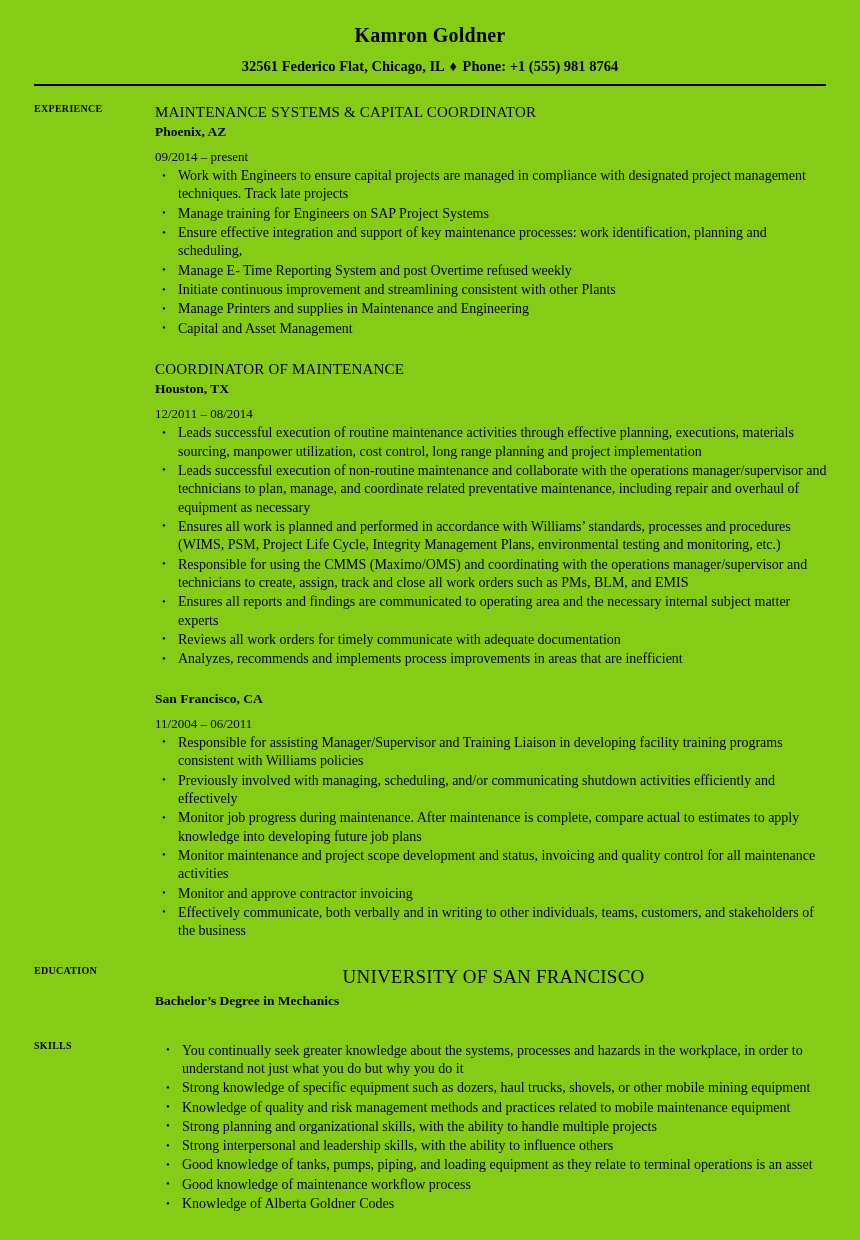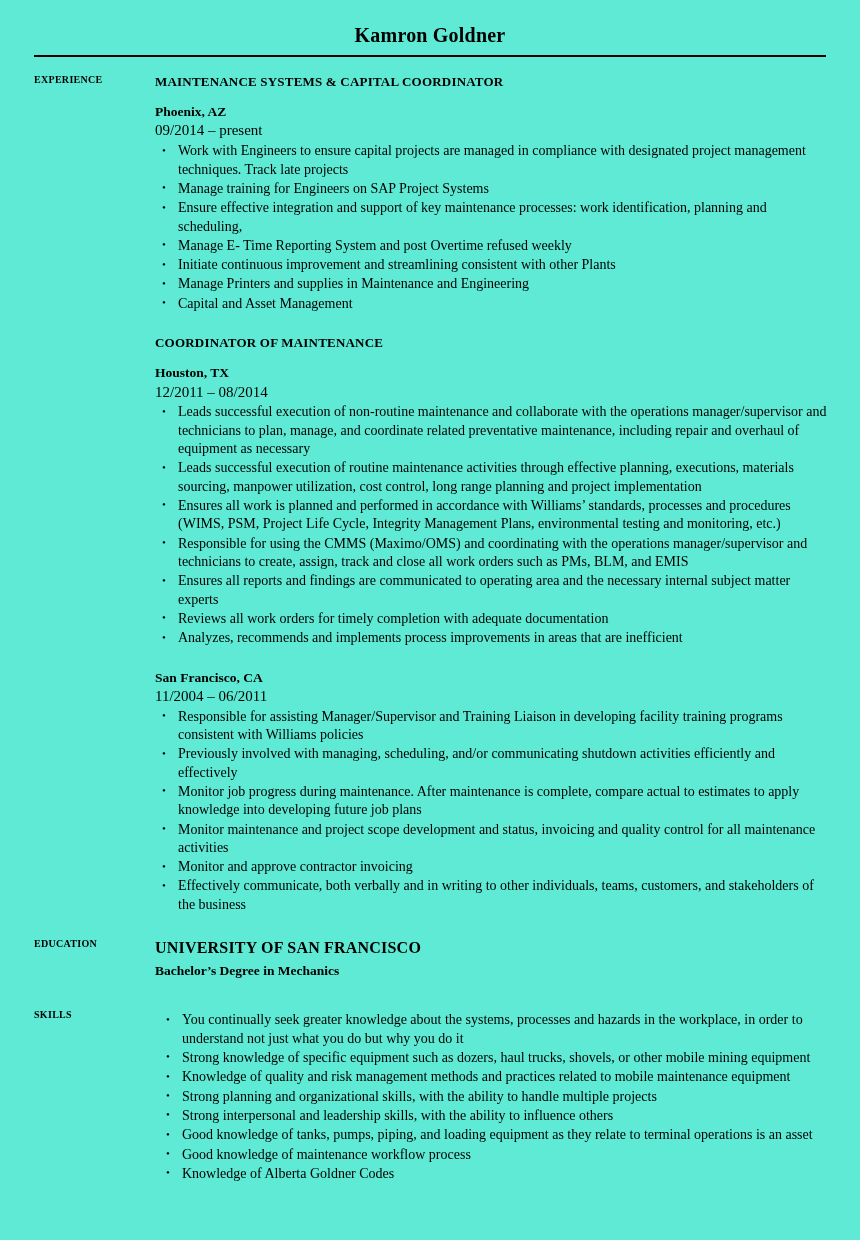--- a/index.html
+++ b/index.html
@@ -14,21 +14,21 @@
     overflow: hidden;
     font-family: "Liberation Serif", "DejaVu Serif", serif;
     color: #000000;
   }
   .page {
     position: relative;
     width: 860px;
     height: 1240px;
     box-sizing: border-box;
     padding: 0;
-    background: #5eead4;
+    background: #84cc16;
   }
 
   
   .header {
     padding-top: 24px;
     text-align: center;
   }
   .cand-name {
     font-size: 20px;
     font-weight: bold;
@@ -73,34 +73,34 @@
   }
 
   #experience-section { margin-top: 17px; }
   #education-section  { margin-top: 24px; }
   #skills-section     { margin-top: 30px; }
 
   .job { margin-bottom: 22px; }
   .job:last-child { margin-bottom: 0; }
 
   .job-title {
-    font-size: 13px;
-    font-weight: bold;
+    font-size: 15px;
+    font-weight: normal;
     letter-spacing: 0.2px;
     line-height: 1.25;
   }
   .job-location {
     font-size: 13.5px;
     font-weight: bold;
-    margin-top: 14px;
+    margin-top: 2px;
     line-height: 1.2;
   }
   .job-dates {
-    font-size: 15px;
-    margin-top: 1px;
+    font-size: 13px;
+    margin-top: 9px;
     line-height: 1.25;
   }
 
   ul.bullets {
     list-style: none;
     margin: 2px 0 0 0;
     padding: 0;
   }
   ul.bullets > li {
     position: relative;
@@ -112,42 +112,48 @@
   ul.bullets > li::before {
     content: "\2022";
     position: absolute;
     left: 7px;
     top: -0.5px;
     font-size: 11px;
     line-height: 1.55;
   }
 
   .edu-school {
-    font-size: 16px;
-    font-weight: bold;
+    font-size: 19px;
+    font-weight: normal;
     letter-spacing: 0.2px;
     line-height: 1.25;
+    text-align: center;
   }
   .edu-degree {
     font-size: 13.5px;
     font-weight: bold;
     margin-top: 5px;
     line-height: 1.2;
   }
 
   
   #skills-section .section-body { padding-left: 4px; }
 </style>
 </head>
 <body>
 
 <div class="page">
 
   <div class="header">
     <div class="cand-name">Kamron Goldner</div>
+    <div class="cand-contact">
+      <span>32561 Federico Flat, Chicago, IL</span>
+      <span class="diamond">♦</span>
+      <span>Phone: +1 (555) 981 8764</span>
+    </div>
   </div>
   <hr class="rule">
 
   <div class="section" id="experience-section">
     <div class="section-label">EXPERIENCE</div>
     <div class="section-body">
 
       <div class="job">
         <div class="job-title">MAINTENANCE SYSTEMS &amp; CAPITAL COORDINATOR</div>
         <div class="job-location">Phoenix, AZ</div>
@@ -161,26 +167,26 @@
           <li>Manage Printers and supplies in Maintenance and Engineering</li>
           <li>Capital and Asset Management</li>
         </ul>
       </div>
 
       <div class="job">
         <div class="job-title">COORDINATOR OF MAINTENANCE</div>
         <div class="job-location">Houston, TX</div>
         <div class="job-dates">12/2011 – 08/2014</div>
         <ul class="bullets">
+          <li>Leads successful execution of routine maintenance activities through effective planning, executions, materials sourcing, manpower utilization, cost control, long range planning and project implementation</li>
           <li>Leads successful execution of non-routine maintenance and collaborate with the operations manager/supervisor and technicians to plan, manage, and coordinate related preventative maintenance, including repair and overhaul of equipment as necessary</li>
-          <li>Leads successful execution of routine maintenance activities through effective planning, executions, materials sourcing, manpower utilization, cost control, long range planning and project implementation</li>
           <li>Ensures all work is planned and performed in accordance with Williams’ standards, processes and procedures (WIMS, PSM, Project Life Cycle, Integrity Management Plans, environmental testing and monitoring, etc.)</li>
           <li>Responsible for using the CMMS (Maximo/OMS) and coordinating with the operations manager/supervisor and technicians to create, assign, track and close all work orders such as PMs, BLM, and EMIS</li>
           <li>Ensures all reports and findings are communicated to operating area and the necessary internal subject matter experts</li>
-          <li>Reviews all work orders for timely completion with adequate documentation</li>
+          <li>Reviews all work orders for timely communicate with adequate documentation</li>
           <li>Analyzes, recommends and implements process improvements in areas that are inefficient</li>
         </ul>
       </div>
 
       <div class="job">
         <div class="job-location">San Francisco, CA</div>
         <div class="job-dates">11/2004 – 06/2011</div>
         <ul class="bullets">
           <li>Responsible for assisting Manager/Supervisor and Training Liaison in developing facility training programs consistent with Williams policies</li>
           <li>Previously involved with managing, scheduling, and/or communicating shutdown activities efficiently and effectively</li>

